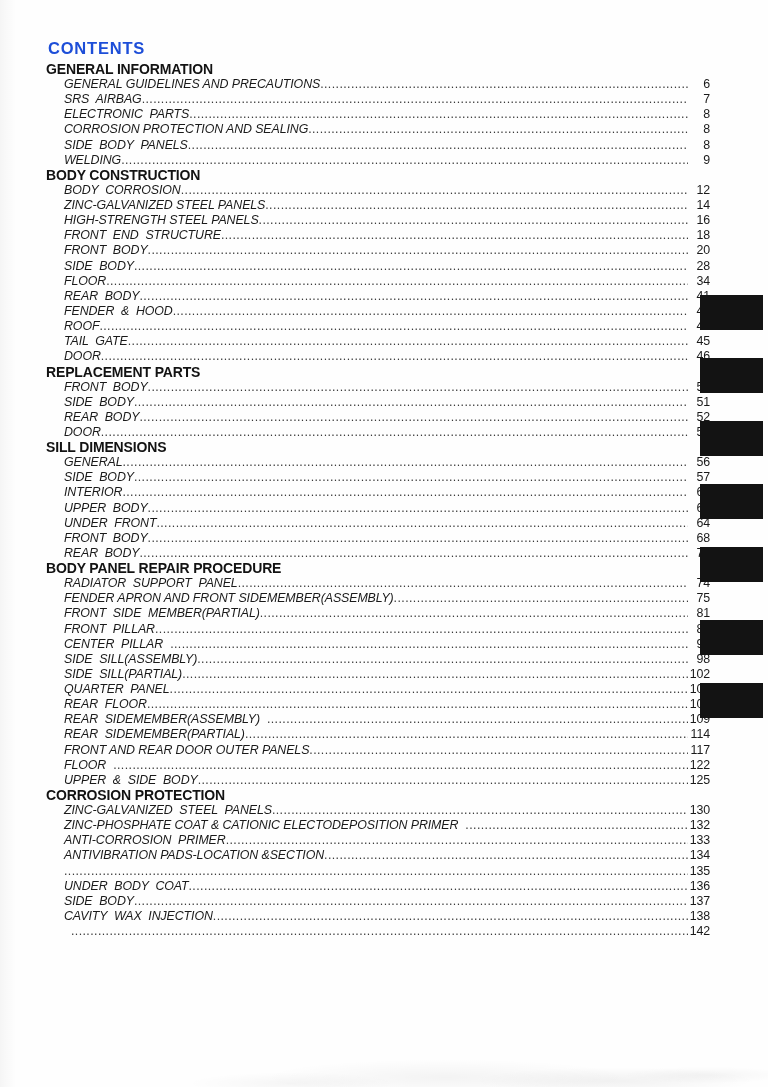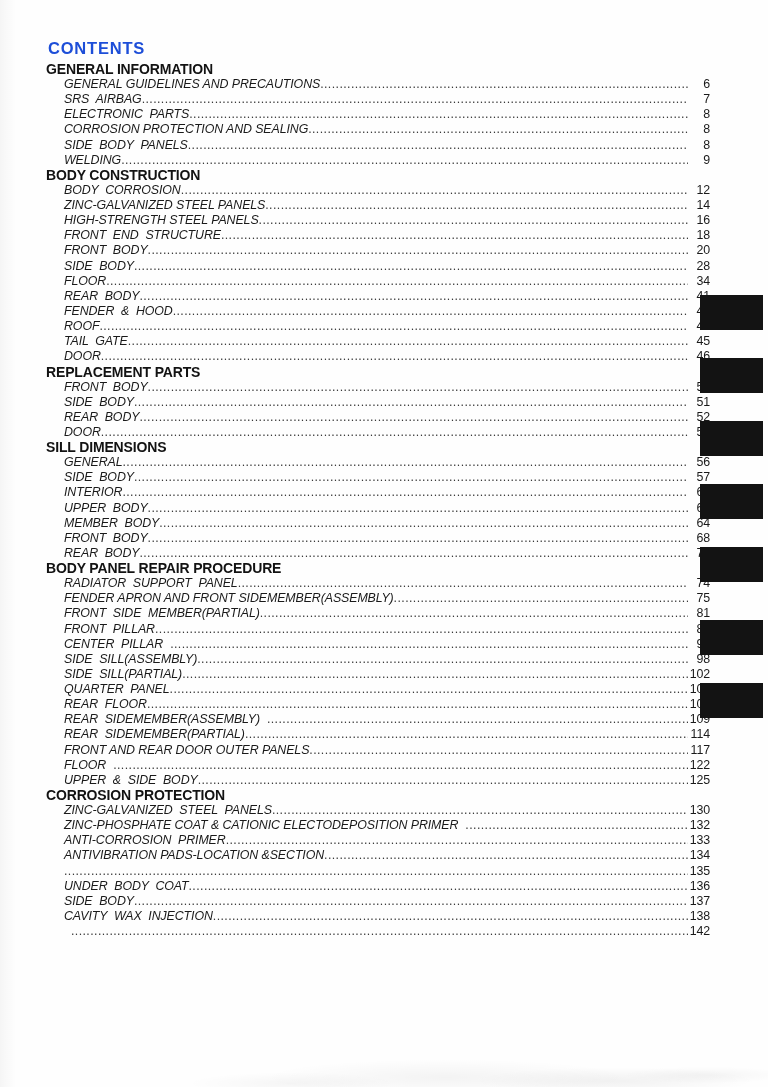--- a/index.html
+++ b/index.html
@@ -270,21 +270,21 @@
           <span class="etitle">INTERIOR</span>
           <span class="leader">................................................................................................................................................................................................................................................................................................................................................................................................................</span>
           <span class="epage">60</span>
         </div>
         <div class="toc-entry">
           <span class="etitle">UPPER  BODY</span>
           <span class="leader">................................................................................................................................................................................................................................................................................................................................................................................................................</span>
           <span class="epage">62</span>
         </div>
         <div class="toc-entry">
-          <span class="etitle">MEMBER  BODY</span>
+          <span class="etitle">UNDER  FRONT</span>
           <span class="leader">................................................................................................................................................................................................................................................................................................................................................................................................................</span>
           <span class="epage">64</span>
         </div>
         <div class="toc-entry">
           <span class="etitle">FRONT  BODY</span>
           <span class="leader">................................................................................................................................................................................................................................................................................................................................................................................................................</span>
           <span class="epage">68</span>
         </div>
         <div class="toc-entry">
           <span class="etitle">REAR  BODY</span>

